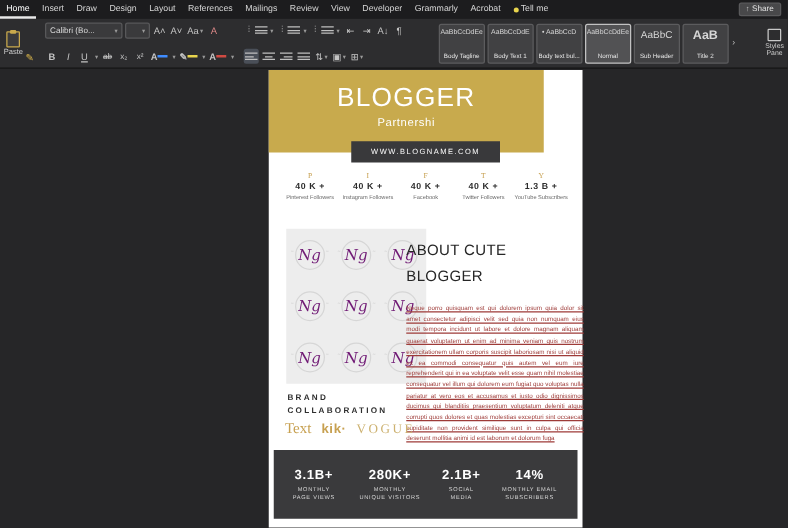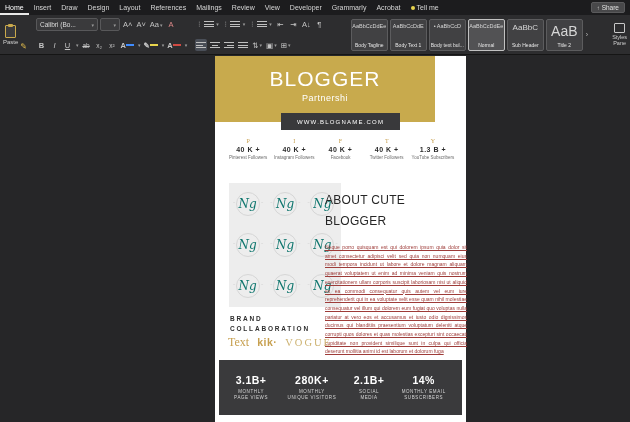--- a/index.html
+++ b/index.html
@@ -59,21 +59,21 @@
   .listico { display:flex; align-items:center; gap:1.5px; }
   .dotcol { font-size:6px; color:#c0c0c0; line-height:4px; }
 
   
   .gallery { display:flex; align-items:center; gap:2px; padding:3px 20px; }
   .chip { width:37px; height:32px; background:#414143; border:1px solid #5c5c5e; border-radius:2px;
     display:flex; flex-direction:column; align-items:center; justify-content:space-between;
     padding:3px 1px 2px; overflow:hidden; }
   .chip.selected { background:#525254; border-color:#c2c2c2; }
   .chip .prev { font-size:5.5px; color:#d6d6d6; white-space:nowrap; }
-  .chip .prev.md { font-size:8px; } .chip .prev.lg { font-size:14px; font-weight:normal; }
+  .chip .prev.md { font-size:8px; } .chip .prev.lg { font-size:10px; font-weight:bold; }
   .chip .lbl { font-size:5px; color:#e6e6e6; white-space:nowrap; }
   .gal-more { font-size:7px; color:#bdbdbd; padding:0 1px; }
 
   .tool-col { display:flex; flex-direction:column; align-items:center; justify-content:center; gap:1px; padding:3px 3px; }
   .pane-ico { width:11px; height:10px; border:1px solid #c8c8c8; border-radius:1px;
     background:repeating-linear-gradient(#2d2d2f 0 1px, transparent 1px 3px); }
   .tool-lbl { font-size:5.5px; color:#cfcfcf; text-align:center; line-height:6px; }
   .mic { width:5px; height:8px; background:#3f8cff; border-radius:3px; }
   .mic-stand { width:9px; height:4px; border:1px solid #3f8cff; border-top:none; border-radius:0 0 5px 5px; margin-top:-2px; }
 
@@ -91,21 +91,21 @@
   .stat-col { flex:1; text-align:center; }
   .stat-ico { color:#C7A050; font-size:6px; font-family:"Liberation Serif", serif; }
   .stat-val { color:#2b2b2b; font-size:7px; font-weight:bold; margin-top:2px; letter-spacing:0.5px; }
   .stat-lbl { color:#6b6b6b; font-size:4.5px; margin-top:2px; }
 
   .placeholder { position:absolute; left:14px; top:127px; width:112px; height:124px; background:#EDEDED;
     overflow:hidden; display:flex; flex-direction:column; justify-content:space-around; }
   .mono-row { display:flex; justify-content:space-around; }
   .mono-cell { display:flex; align-items:center; gap:1px; color:#d2d2d2; font-size:6px; }
   .mono-circle { width:24px; height:24px; border:1px solid #d6d6d6; border-radius:50%;
-    display:flex; align-items:center; justify-content:center; color:#0f766e;
+    display:flex; align-items:center; justify-content:center; color:#701a75;
     font-family:"DejaVu Serif", serif; font-style:italic; font-size:12px; }
 
   .about-h { position:absolute; left:110px; top:134px; width:140px; color:#262626;
     font-size:12px; font-weight:500; line-height:21px; letter-spacing:0.3px; }
   .about-body { position:absolute; left:110px; top:187px; width:142px; color:#9E3B38;
     font-size:5px; line-height:8.7px; text-align:justify; text-decoration:underline; }
 
   .brand-h { position:absolute; left:15px; top:258px; color:#2e2e2e; font-size:6.5px;
     font-weight:bold; letter-spacing:1.8px; line-height:10px; }
   .logos { position:absolute; left:13px; top:279px; display:flex; align-items:baseline; gap:8px; }

